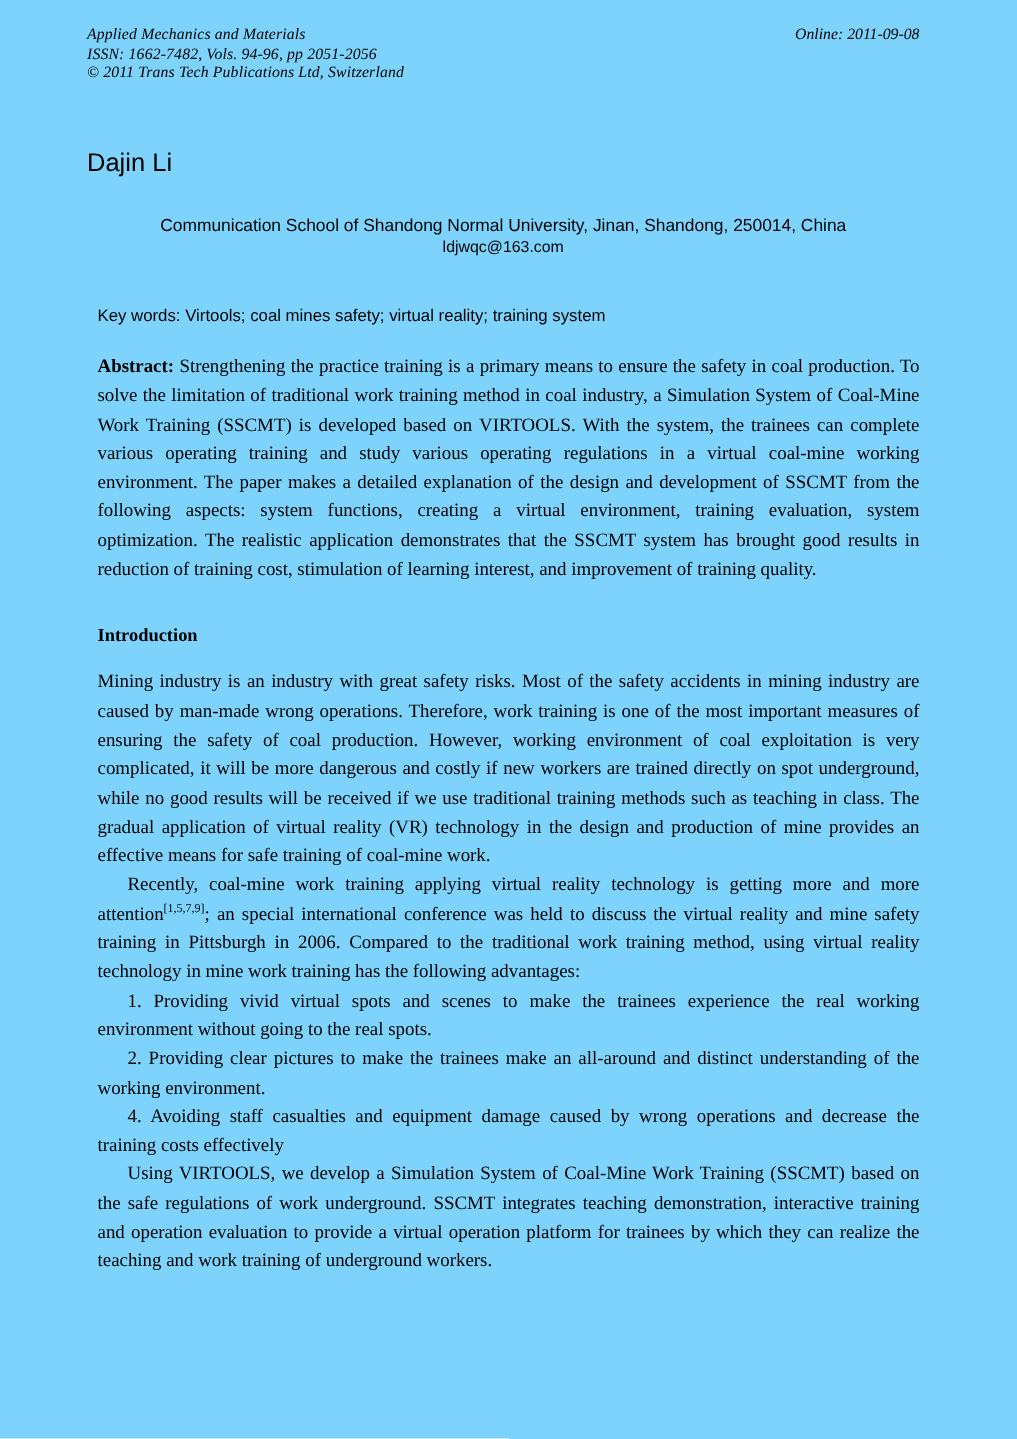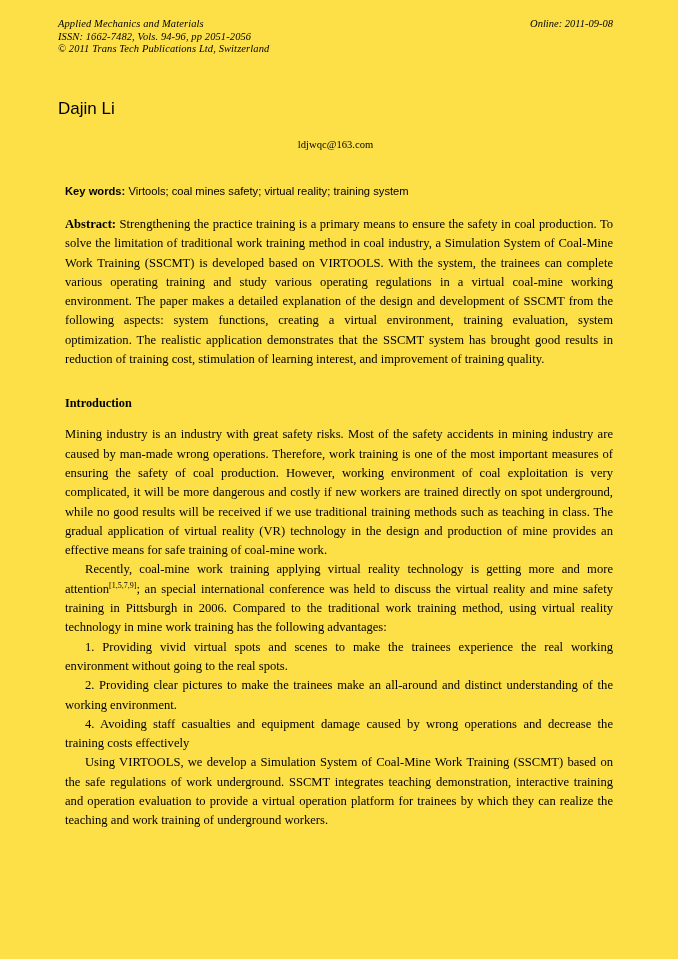--- a/index.html
+++ b/index.html
@@ -4,21 +4,21 @@
 <style>
   html, body {
     margin: 0;
     padding: 0;
     background: #ffffff;
   }
   .page {
     position: relative;
     width: 678px;
     height: 959px;
-    background: #fde047;
+    background: #7dd3fc;
     overflow: hidden;
     box-sizing: border-box;
     padding: 18px 65px 0 58px;
     color: #000000;
   }
   
   .journal-header {
     position: relative;
     height: 54px;
   }
@@ -58,36 +58,35 @@
     line-height: 18px;
   }
   .affiliation {
     margin-top: 25px;
     text-align: center;
     font-family: "Liberation Sans", sans-serif;
     font-size: 11.6px;
     line-height: 15px;
   }
   .email {
-    margin-top: 20px;
     text-align: center;
-    font-family: Liberation Serif, serif;
+    font-family: Liberation Sans, sans-serif;
     font-size: 10.6px;
     line-height: 14px;
   }
   
   .keywords {
     margin-top: 32px;
     margin-left: 7px;
     font-family: "Liberation Sans", sans-serif;
     font-size: 11.2px;
     line-height: 15px;
   }
   .keywords .kw-label {
-    font-weight: bold;
+    font-weight: normal;
     text-align: right;
   }
   
   .body-col {
     margin-left: 7px;
     margin-right: 0;
     width: 548px;
   }
   .abstract {
     margin-top: 16px;
@@ -137,20 +136,21 @@
       <div>Applied Mechanics and Materials</div>
       <div>ISSN: 1662-7482, Vols. 94-96, pp 2051-2056</div>
       <div>© 2011 Trans Tech Publications Ltd, Switzerland</div>
     </div>
     <div class="online-date">Online: 2011-09-08</div>
   </div>
 
 
   <div class="author-name">Dajin Li</div>
 
+  <div class="affiliation">Communication School of Shandong Normal University, Jinan, Shandong, 250014, China</div>
 
   <div class="email">ldjwqc@163.com</div>
 
   <div class="keywords">
     <span class="kw-label">Key words:</span><span> Virtools; coal mines safety; virtual reality; training system</span>
   </div>
 
   <div class="body-col">
 
     <div class="abstract">

